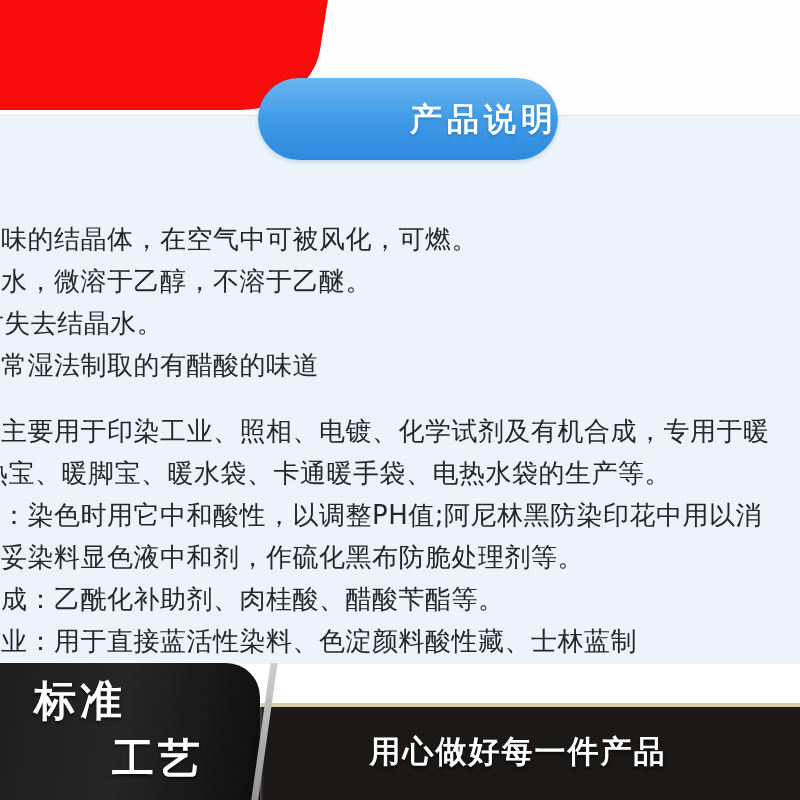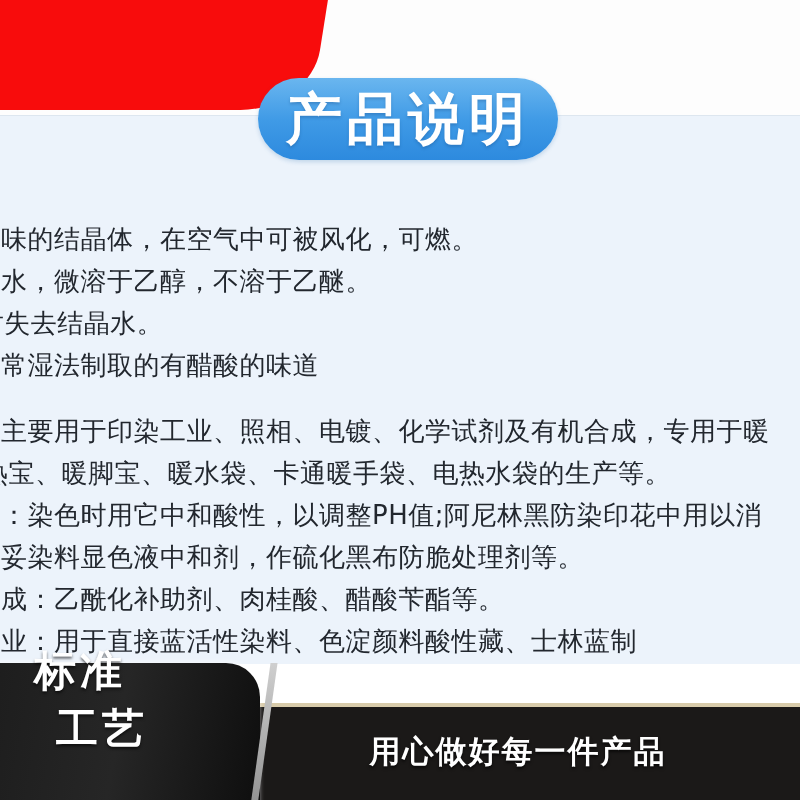--- a/index.html
+++ b/index.html
@@ -71,23 +71,23 @@
     border-radius: 41px;
     background: linear-gradient(180deg, #6ab6ef 0%, #3f9ae6 52%, #2d8ade 100%);
     z-index: 7;
     box-shadow: 0 2px 4px rgba(40,110,175,0.22);
   }
   .blue-pill-label {
     position: absolute;
     left: 258px; top: 78px;
     width: 300px; height: 82px;
     line-height: 82px;
-    text-align: center;
-    color: #ffffff;
-    font-size: 56px;
+    text-align: right;
+    color: #ffffff;
+    font-size: 32px;
     font-weight: bold;
     letter-spacing: 5px;
     z-index: 9;
     text-shadow: 0 2px 3px rgba(20,70,130,0.30);
     white-space: nowrap;
   }
 
   
   .body-text {
     position: absolute;
@@ -117,31 +117,31 @@
   .black-panel::after {
     content: "";
     position: absolute;
     right: -7px; top: 0; bottom: 0;
     width: 7px;
     background: linear-gradient(180deg, #cfcfcf, #8e8e8e);
     transform: skewX(-8deg);
   }
   .black-panel-label {
     position: absolute;
-    left: 34px; top: 642px;
+    left: 34px; top: 672px;
     width: 170px;
     z-index: 12;
     color: #ffffff;
     font-size: 42px;
     font-weight: bold;
     line-height: 58px;
     letter-spacing: 4px;
     text-shadow: 0 2px 3px rgba(0,0,0,0.6);
   }
-  .black-panel-label .l2 { padding-left: 22px; }
+  .black-panel-label .l2 { padding-left: 22px; text-align: right; }
 
   
   .black-bar {
     position: absolute;
     left: 236px; top: 703px;
     width: 564px; height: 97px;
     background: #1b1918;
     border-top: 4px solid #d8cbaa;
     z-index: 9;
   }

